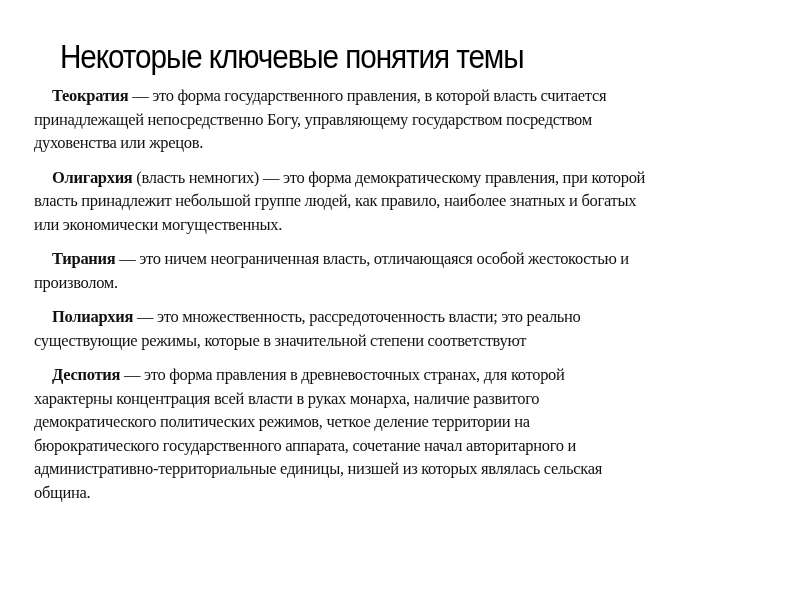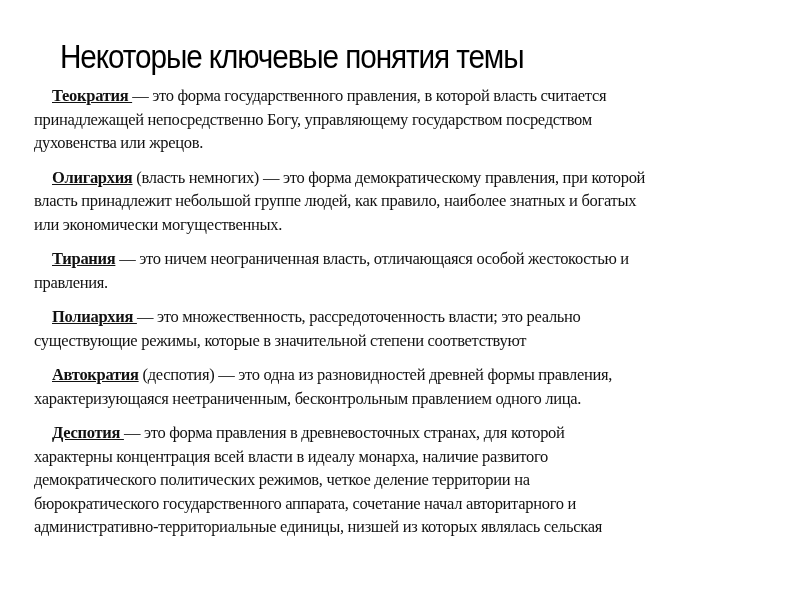--- a/index.html
+++ b/index.html
@@ -18,21 +18,21 @@
     .content {
       position: absolute; left: 34px; top: 84px; width: 740px;
     }
     .term {
       margin: 0 0 11px 0;
       font-size: 16.5px; line-height: 23.5px;
       letter-spacing: -0.3px;
     }
     .line { display: block; white-space: nowrap; }
     .line.first { padding-left: 18px; }
-    .kw { font-weight: bold; text-decoration: underline; }
+    .kw { font-weight: bold; }
   </style>
 </head>
 <body>
 
 <div class="title">Некоторые ключевые понятия темы</div>
 
 <div class="content">
 
   <div class="term">
     <span class="line first"><span class="kw">Теократия </span><span> — это форма государственного правления, в которой власть считается</span></span>
@@ -41,34 +41,31 @@
   </div>
 
   <div class="term">
     <span class="line first"><span class="kw">Олигархия</span><span> (власть немногих) — это форма демократическому правления, при которой</span></span>
     <span class="line">власть принадлежит небольшой группе людей, как правило, наиболее знатных и богатых</span>
     <span class="line">или экономически могущественных.</span>
   </div>
 
   <div class="term">
     <span class="line first"><span class="kw">Тирания</span><span> — это ничем неограниченная власть, отличающаяся особой жестокостью и</span></span>
-    <span class="line">правления.</span>
+    <span class="line">произволом.</span>
   </div>
 
   <div class="term">
     <span class="line first"><span class="kw">Полиархия </span><span>— это множественность, рассредоточенность власти; это реально</span></span>
     <span class="line">существующие режимы, которые в значительной степени соответствуют</span>
   </div>
 
-  <div class="term">
-    <span class="line first"><span class="kw">Автократия</span><span> (деспотия) — это одна из разновидностей древней формы правления,</span></span>
-    <span class="line">характеризующаяся неетраниченным, бесконтрольным правлением одного лица.</span>
-  </div>
 
   <div class="term">
     <span class="line first"><span class="kw">Деспотия </span><span>— это форма правления в древневосточных странах, для которой</span></span>
-    <span class="line">характерны концентрация всей власти в идеалу монарха, наличие развитого</span>
+    <span class="line">характерны концентрация всей власти в руках монарха, наличие развитого</span>
     <span class="line">демократического политических режимов, четкое деление территории на</span>
     <span class="line">бюрократического государственного аппарата, сочетание начал авторитарного и</span>
     <span class="line">административно-территориальные единицы, низшей из которых являлась сельская</span>
+    <span class="line">община.</span>
   </div>
 
 </div>
 
 </body></html>

